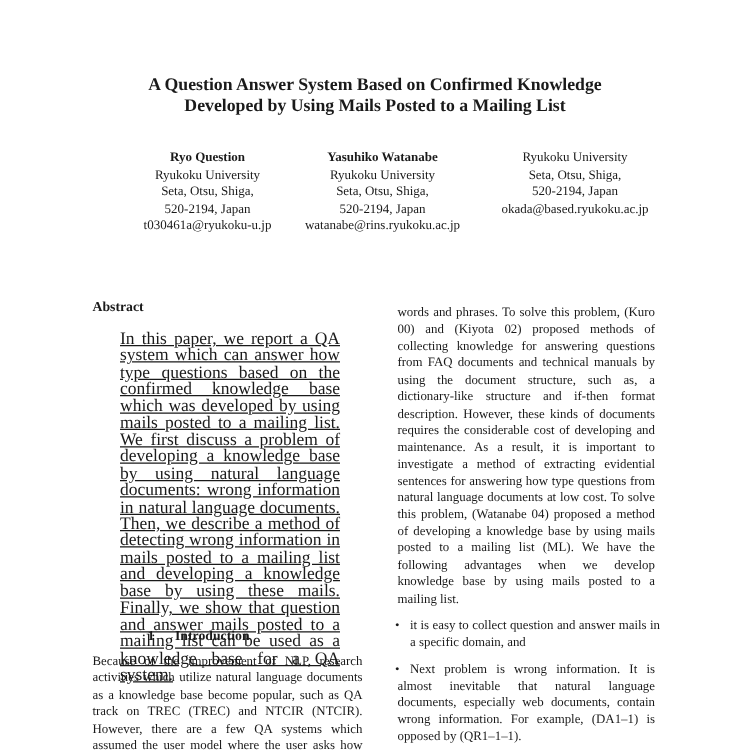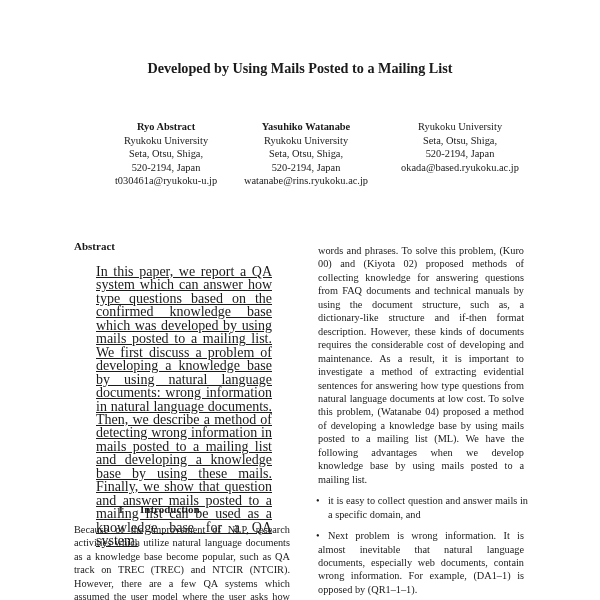--- a/index.html
+++ b/index.html
@@ -19,26 +19,27 @@
   .right p { margin: 4px; }
   .bullets { margin: 8px 0 0 0; padding: 0; list-style: none; }
   .bullets li { position: relative; padding-left: 14px; margin-bottom: 8px; }
   .bullets li .dot { position: absolute; left: 2px; top: 0; }
   .indent { text-indent: 10px; }
 </style>
 </head>
 <body>
 
 <div class="title">
+  <div>A Question Answer System Based on Confirmed Knowledge</div>
   <div>Developed by Using Mails Posted to a Mailing List</div>
 </div>
 
 <div class="authors">
   <div class="author a1">
-    <div class="name">Ryo Abstract</div>
+    <div class="name">Ryo Question</div>
     <div>Ryukoku University</div>
     <div>Seta, Otsu, Shiga,</div>
     <div>520-2194, Japan</div>
     <div>t030461a@ryukoku-u.jp</div>
   </div>
   <div class="author a2">
     <div class="name">Yasuhiko Watanabe</div>
     <div>Ryukoku University</div>
     <div>Seta, Otsu, Shiga,</div>
     <div>520-2194, Japan</div>

